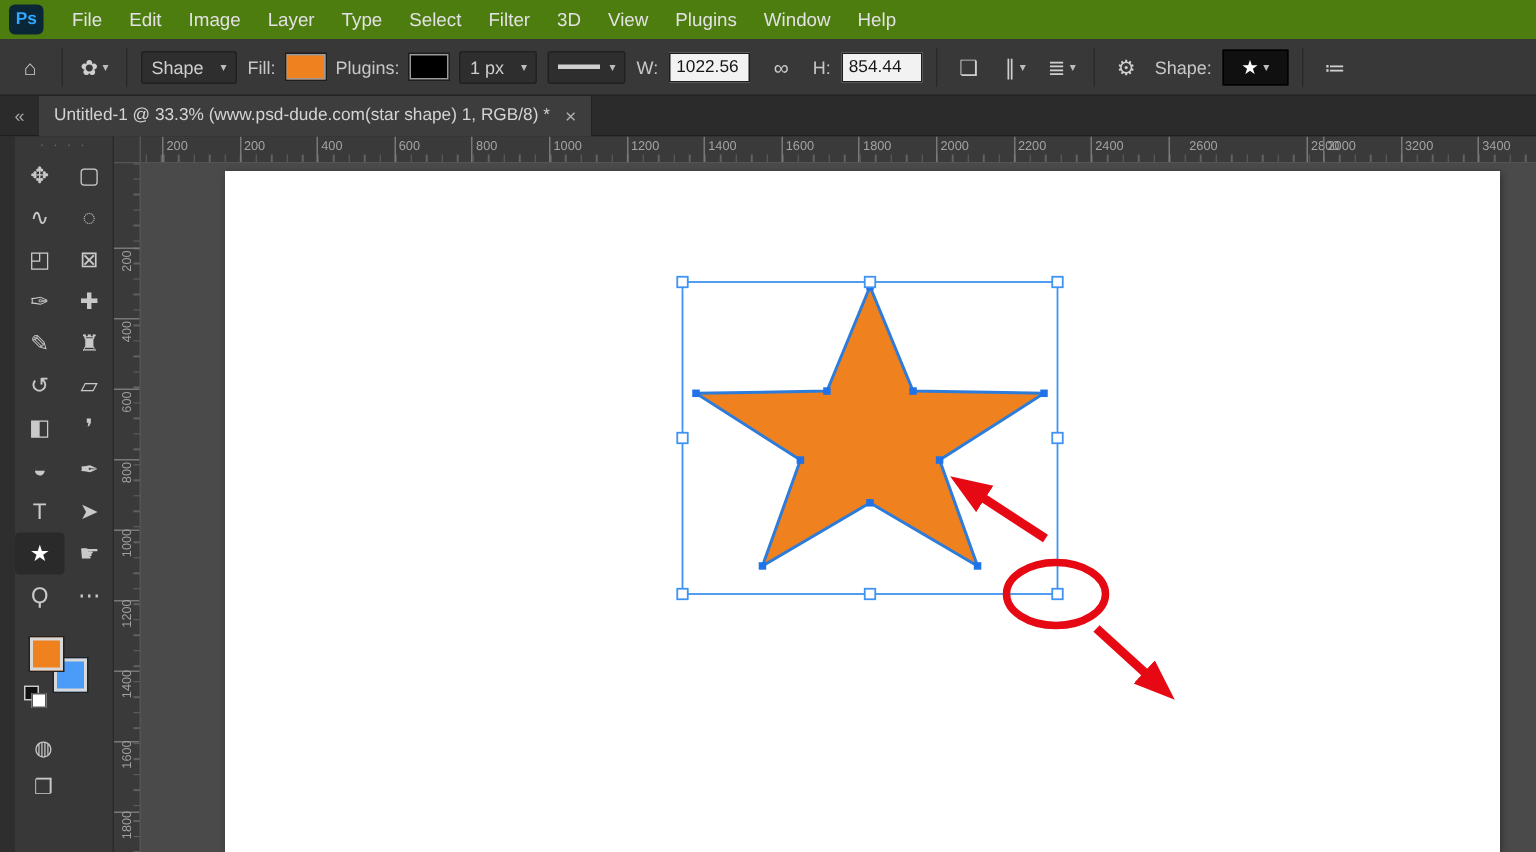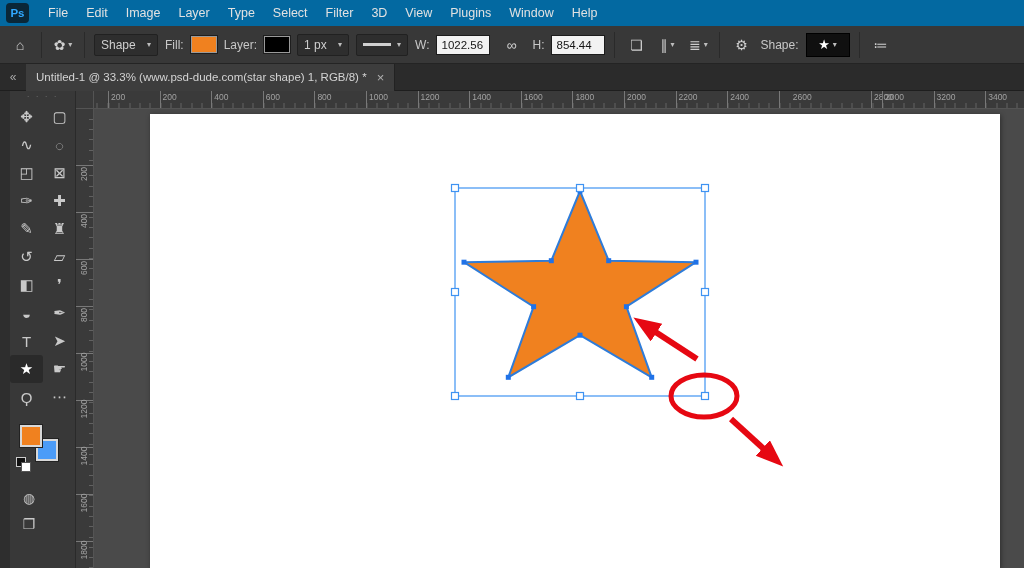--- a/index.html
+++ b/index.html
@@ -1,20 +1,20 @@
 <!DOCTYPE html>
 <html style="--orange: #F0811F; --blue: #4B9CF8; --selection: #3F93F2; --anchor: #1F72E8; --annotation: #E60812; --star_fill: #F0811F; --star_stroke: #2E7CD9;"><head>
 <meta charset="utf-8">
 <style>
   html,body{margin:0;padding:0;background:#202020}
   .app{position:relative;width:1024px;height:568px;overflow:hidden;background:#474747;
        font-family:"Liberation Sans",sans-serif;user-select:none}
 
   
-  .menu-bar{display:flex;align-items:center;height:26px;background:#0369a1;color:#e2e2e2;font-size:12.5px}
+  .menu-bar{display:flex;align-items:center;height:26px;background:#4d7c0f;color:#e2e2e2;font-size:12.5px}
   .ps-logo{width:23px;height:20px;margin:0 10px 0 6px;border-radius:4px;background:#0a2738;color:#31a8ff;
            font-weight:bold;font-size:11.5px;display:flex;align-items:center;justify-content:center}
   .menu-items{display:flex}
   .menu-item{padding:0 9px;line-height:26px;cursor:default}
 
   
   .options-bar{display:flex;align-items:center;height:38px;background:#383838;border-bottom:1px solid #242424;
                padding-left:8px;color:#cfcfcf;font-size:12px;gap:7px;box-sizing:border-box}
   .ob-divider{width:1px;height:26px;background:#2a2a2a;margin:0 2px;flex:0 0 auto}
   .icon-btn{display:flex;align-items:center;justify-content:center;height:26px;min-width:24px;
@@ -118,21 +118,21 @@
       <span>✿</span>
       <span class="caret">▾</span>
     </button>
     <div class="ob-divider"></div>
     <div class="dropdown mode-select">
       <span>Shape</span>
       <span class="caret">▾</span>
     </div>
     <span class="ob-label">Fill:</span>
     <div class="swatch-box fill-swatch"></div>
-    <span class="ob-label">Layer:</span>
+    <span class="ob-label">Plugins:</span>
     <div class="swatch-box stroke-swatch"></div>
     <div class="dropdown stroke-width">
       <span>1 px</span>
       <span class="caret">▾</span>
     </div>
     <div class="dropdown line-style">
       <span class="line-swatch"></span>
       <span class="caret">▾</span>
     </div>
     <span class="ob-label">W:</span>

